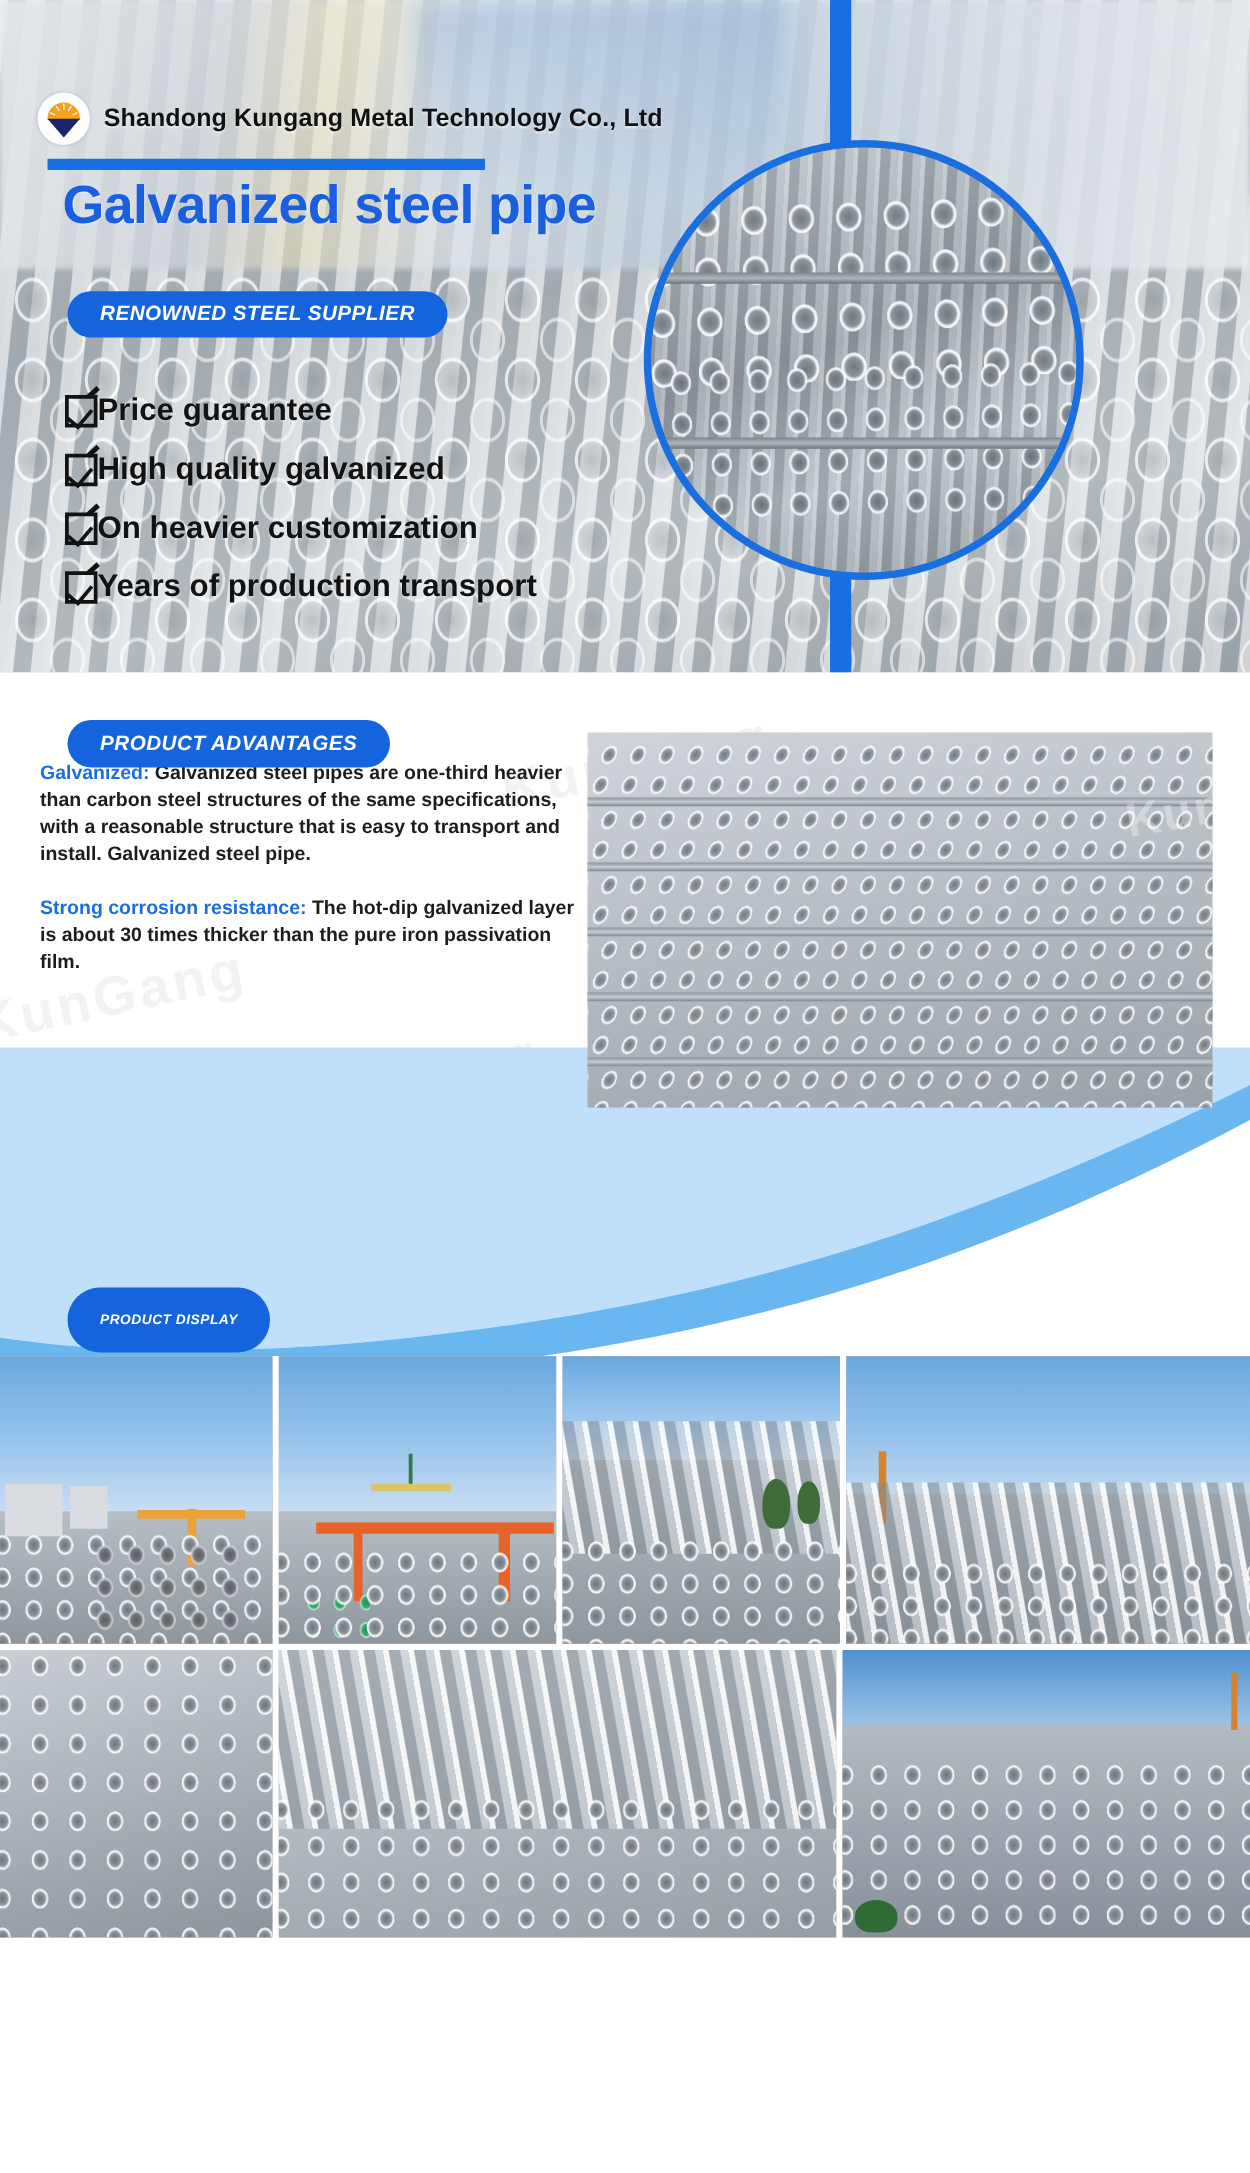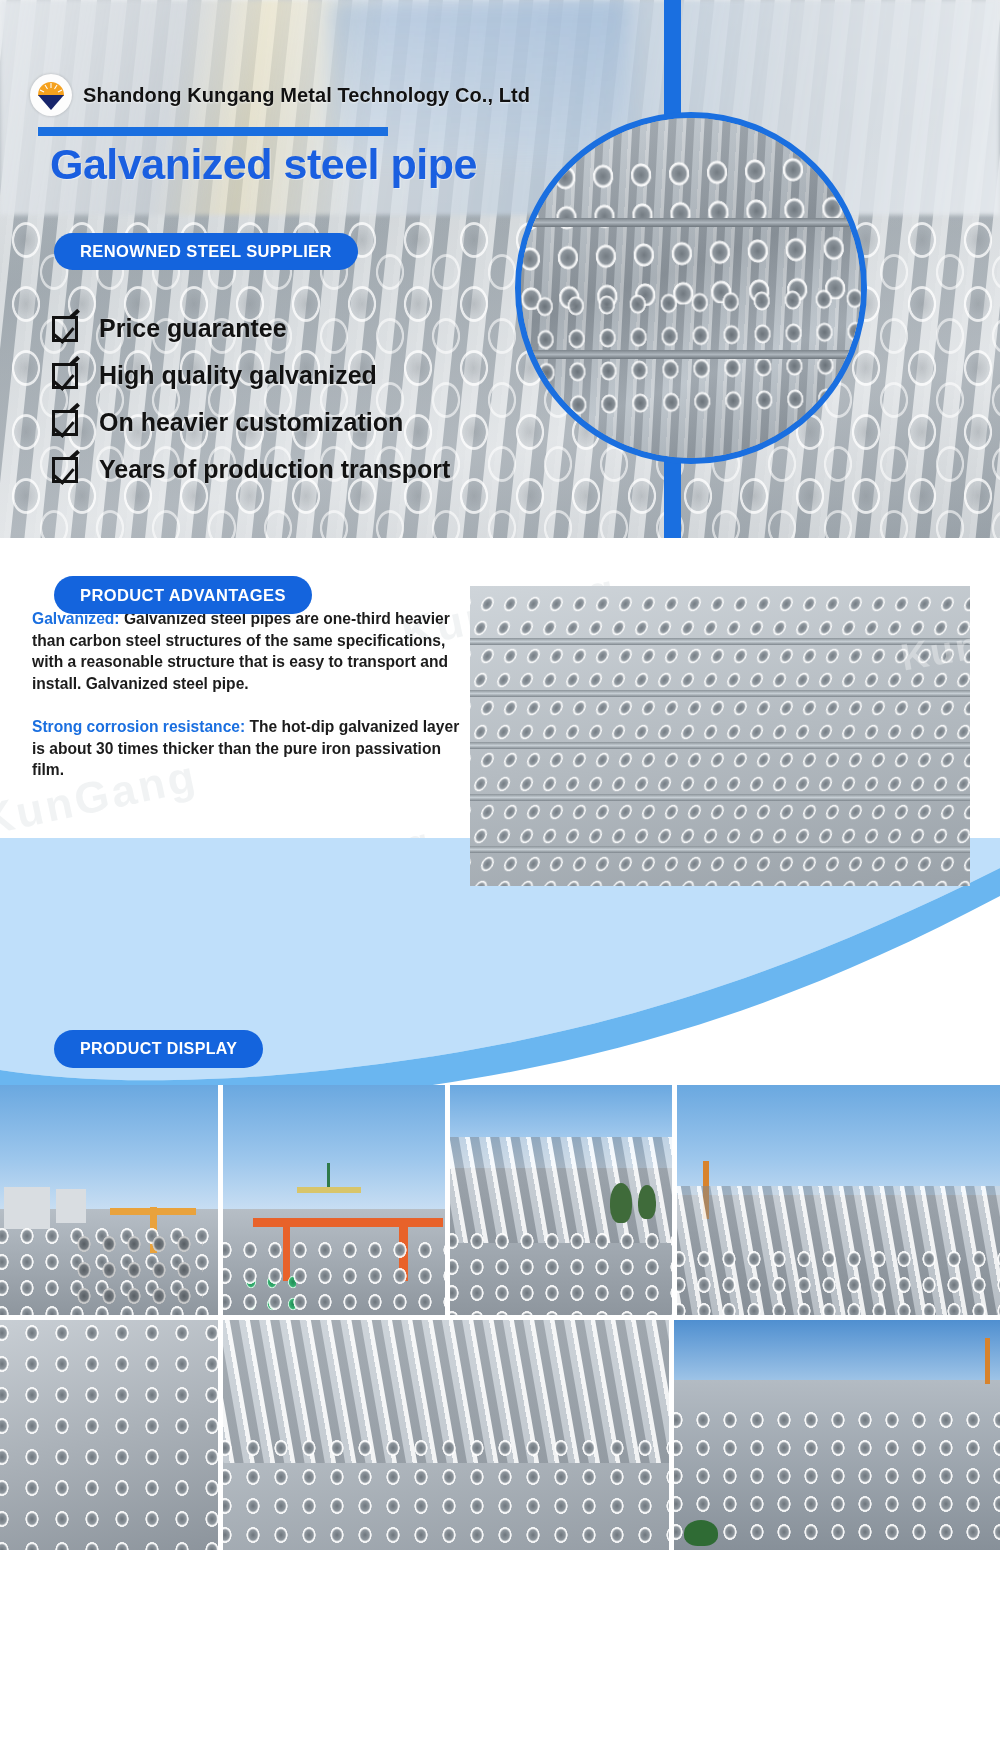--- a/index.html
+++ b/index.html
@@ -145,29 +145,30 @@
     white-space: nowrap;
     margin-left: 14px;
   }
 
   .pill {
     display: inline-flex; align-items: center; justify-content: center;
     background: #1464dd; color: #fff;
     border-radius: 30px;
     font-weight: bold;
     white-space: nowrap;
+    font-style: italic;
   }
   .pill-hero {
     position: absolute; left: 54px; top: 233px;
     height: 37px; padding: 0 26px;
     font-size: 16.5px; letter-spacing: .4px;
   }
 
   .checklist { position: absolute; left: 52px; top: 305px; }
-  .check-item { display: flex; align-items: center; gap: 21px; height: 47px; }
+  .check-item { display: flex; align-items: center; gap: 0; height: 47px; }
   .cbox {
     width: 26px; height: 26px; border: 3.5px solid #121212; position: relative; flex: 0 0 auto;
   }
   .cbox:before {
     content:""; position: absolute; left: 3px; top: 4px;
     width: 9px; height: 16px;
     border-right: 3.5px solid #121212;
     border-bottom: 3.5px solid #121212;
     transform: rotate(40deg);
   }
@@ -227,21 +228,21 @@
     position:absolute; left: 430px; top: 35px; z-index: 7;
     font-size: 38px; font-weight: bold; color: rgba(255,255,255,.35);
     transform: rotate(-10deg); letter-spacing: 2px;
   }
 
   
   .wave { position: absolute; left: 0; top: 300px; width: 1000px; height: 247px; z-index: 2; }
 
   
   .display-sec { position: relative; width: 1000px; height: 653px; background: #fff; }
-  .pill-disp { position: absolute; left: 54px; top: 1035px; height: 38px; padding: 0 26px; font-size: 16px; letter-spacing: .4px; z-index: 8; }
+  .pill-disp { position: absolute; left: 54px; top: 1035px; height: 52px; padding: 0 26px; font-size: 11px; letter-spacing: .4px; z-index: 8; }
 
   .gallery { position: absolute; left: 0; top: 1087px; width: 1000px; }
   .grow { display: flex; gap: 5px; margin-bottom: 5px; }
   .cell { position: relative; overflow: hidden; background: #9aa3ab; }
   .r1 .cell { height: 230px; }
   .r2 .cell { height: 230px; }
 
   .sky { position:absolute; left:0; top:0; width:100%; height: 58%;
     background: linear-gradient(180deg,#6aa8e0 0%, #9cc6ec 55%, #cfe2f4 100%); }
   .ground { position:absolute; left:0; bottom:0; width:100%; height: 46%;

